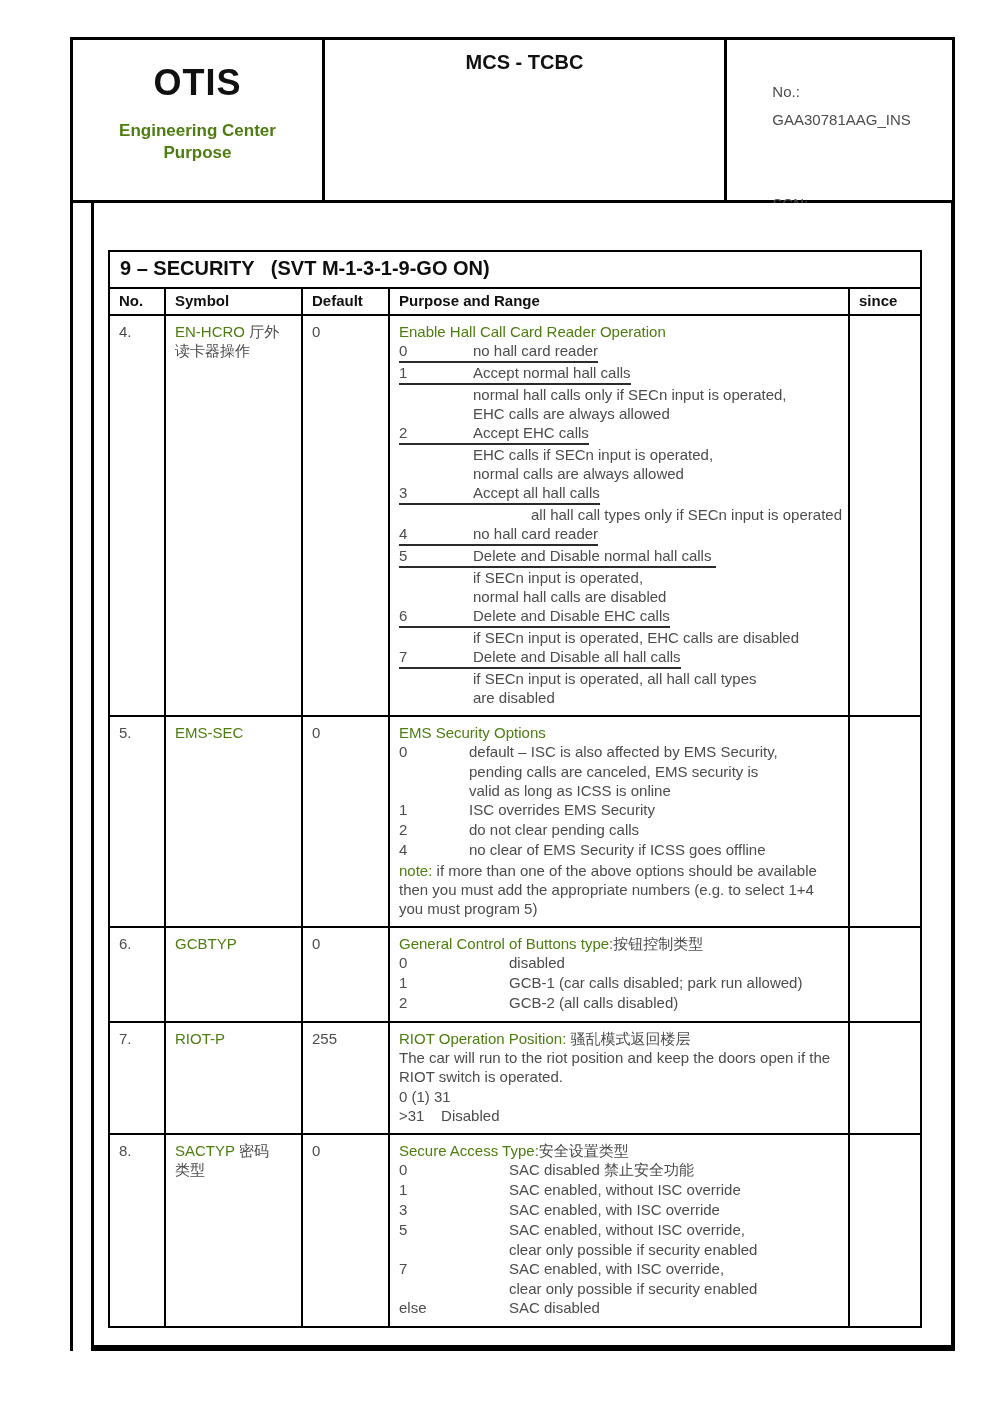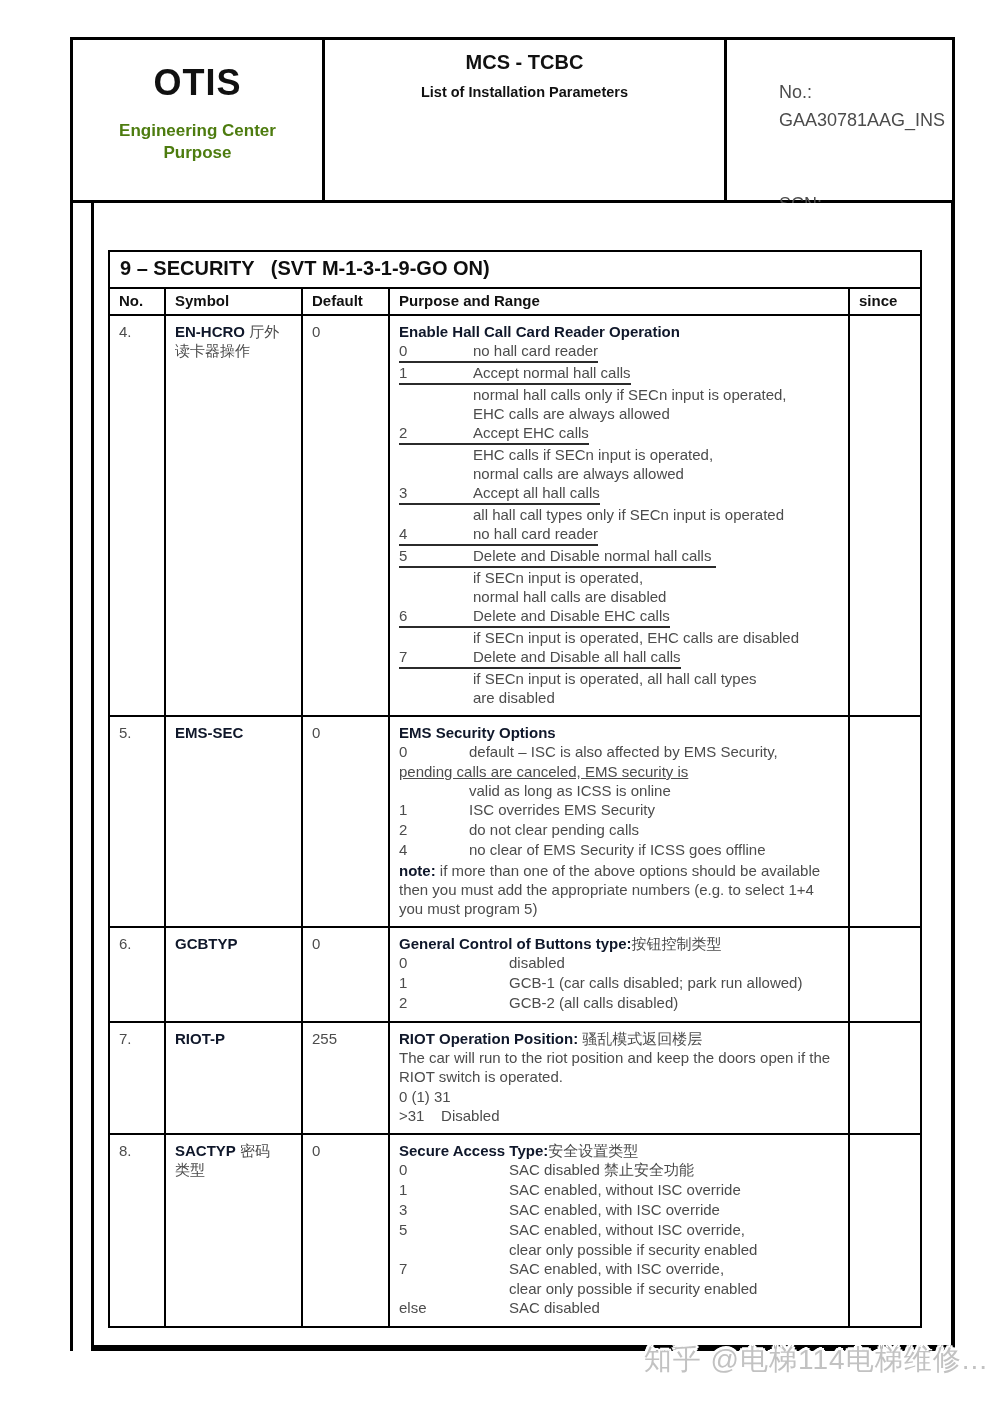--- a/index.html
+++ b/index.html
@@ -20,39 +20,39 @@
   .org{font-size:17px;font-weight:bold;color:#4d7c0f;margin-top:16px;line-height:22px;}
   .hb-mid{width:402px;border-right:3px solid #000;box-sizing:border-box;display:flex;flex-direction:column;}
   .hb-mid-top{
     height:81px;border-bottom:3px solid #000;box-sizing:border-box;
     display:flex;align-items:center;justify-content:center;
     font-size:20px;font-weight:bold;color:#111;
   }
   .hb-mid-bot{flex:1;text-align:center;}
   .product{font-size:20px;font-weight:bold;color:#111;margin-top:11px;}
   .subtitle{font-size:14.5px;font-weight:bold;color:#111;margin-top:10px;}
-  .hb-right{flex:1;padding:10px 0 0 12px;font-size:18px;color:#4c4c4c;}
+  .hb-right{flex:1;padding:10px 0 0 12px;font-size:15px;color:#4c4c4c;}
   .info-line{line-height:28px;white-space:pre-wrap;}
   .info-label{display:inline-block;width:52px;}
   .info-date{margin-top:12px;}
 
   
   .page-rule-left{position:absolute;left:70px;top:203px;width:3px;height:1148px;background:#000;}
   .content-box{
     position:absolute;left:91px;top:203px;width:864px;height:1148px;box-sizing:border-box;
     border-left:3px solid #000;border-right:4px solid #000;border-bottom:6px solid #000;background:#fff;
   }
 
   
   table.params{border-collapse:collapse;margin:47px 0 0 14px;width:812px;table-layout:fixed;}
   table.params th,table.params td{border:2px solid #000;vertical-align:top;text-align:left;box-sizing:border-box;}
   .title-cell{font-size:20px;font-weight:bold;color:#0e0e0e;padding:5px 8px 7px 10px;white-space:pre-wrap;}
   .head-cell{font-size:15px;font-weight:bold;color:#111;padding:3px 6px 5px 9px;}
   table.params td{font-size:15px;line-height:19px;padding:6px 6px 8px 9px;color:#4c4c4c;}
-  table.params b{font-weight:bold;color:#0f172a;text-align:center;}
+  table.params b{font-weight:normal;color:#4d7c0f;text-align:center;}
   .pre{white-space:pre-wrap;}
   .opt-inner{display:inline-block;padding-bottom:1px;}
   .u{border-bottom:2px solid #2b2b2b;}
   .opt-v{display:inline-block;vertical-align:top;}
   .gap{margin-top:1px;}
   .c-no,.c-def,.c-since{color:#4c4c4c;}
 
   
   .watermark{
     position:absolute;right:4px;top:1341px;z-index:5;
@@ -70,21 +70,20 @@
     <div class="hb-left">
       <div class="logo">OTIS</div>
       <div class="org">
         <div>Engineering Center</div>
         <div>Purpose</div>
       </div>
     </div>
     <div class="hb-mid">
       <div class="hb-mid-bot">
         <div class="product">MCS - TCBC</div>
-        <div class="subtitle">List of Installation Parameters</div>
       </div>
     </div>
     <div class="hb-right">
       <div class="info-line">
         <span class="info-label">No.:</span>
         <span>GAA30781AAG_INS</span>
       </div>
       <div class="info-line">
         <span class="info-label">SCN:</span>
         <span>GAA30781AAG</span>
@@ -134,21 +133,21 @@
             <td class="c-purpose">
               <div class="p-title"><b>Enable Hall Call Card Reader Operation</b></div>
               <div class="opt"><span class="opt-inner u"><span class="opt-v" style="width: 74px;">0</span><span class="opt-t pre">no hall card reader</span></span></div>
               <div class="opt"><span class="opt-inner u"><span class="opt-v" style="width: 74px;">1</span><span class="opt-t pre">Accept normal hall calls</span></span></div>
               <div class="opt-sub pre" style="margin-left: 74px;">normal hall calls only if SECn input is operated,</div>
               <div class="opt-sub pre" style="margin-left: 74px;">EHC calls are always allowed</div>
               <div class="opt"><span class="opt-inner u"><span class="opt-v" style="width: 74px;">2</span><span class="opt-t pre">Accept EHC calls</span></span></div>
               <div class="opt-sub pre" style="margin-left: 74px;">EHC calls if SECn input is operated,</div>
               <div class="opt-sub pre" style="margin-left: 74px;">normal calls are always allowed</div>
               <div class="opt"><span class="opt-inner u"><span class="opt-v" style="width: 74px;">3</span><span class="opt-t pre">Accept all hall calls</span></span></div>
-              <div class="opt-sub pre" style="margin-left: 74px;">all hall call types only if SECn input is operated</div>
+              <div class="opt-sub pre" style="margin-left: 74px; text-align: right;">all hall call types only if SECn input is operated</div>
               <div class="opt"><span class="opt-inner u"><span class="opt-v" style="width: 74px;">4</span><span class="opt-t pre">no hall card reader</span></span></div>
               <div class="opt"><span class="opt-inner u"><span class="opt-v" style="width: 74px;">5</span><span class="opt-t pre">Delete and Disable normal hall calls </span></span></div>
               <div class="opt-sub pre" style="margin-left: 74px;">if SECn input is operated,</div>
               <div class="opt-sub pre" style="margin-left: 74px;">normal hall calls are disabled</div>
               <div class="opt"><span class="opt-inner u"><span class="opt-v" style="width: 74px;">6</span><span class="opt-t pre">Delete and Disable EHC calls</span></span></div>
               <div class="opt-sub pre" style="margin-left: 74px;">if SECn input is operated, EHC calls are disabled</div>
               <div class="opt"><span class="opt-inner u"><span class="opt-v" style="width: 74px;">7</span><span class="opt-t pre">Delete and Disable all hall calls</span></span></div>
               <div class="opt-sub pre" style="margin-left: 74px;">if SECn input is operated, all hall call types</div>
               <div class="opt-sub pre" style="margin-left: 74px;">are disabled</div>
             </td>
@@ -156,21 +155,21 @@
           </tr>
           <tr class="param-row">
             <td class="c-no">5.</td>
             <td class="c-sym">
               <div class="sym-line"><b>EMS-SEC</b></div>
             </td>
             <td class="c-def">0</td>
             <td class="c-purpose">
               <div class="p-title"><b>EMS Security Options</b></div>
               <div class="opt"><span class="opt-inner"><span class="opt-v" style="width: 70px;">0</span><span class="opt-t pre">default – ISC is also affected by EMS Security,</span></span></div>
-              <div class="opt-sub pre" style=" text-decoration: underline;">pending calls are canceled, EMS security is</div>
+              <div class="opt-sub pre" style="margin-left: 70px;">pending calls are canceled, EMS security is</div>
               <div class="opt-sub pre" style="margin-left: 70px;">valid as long as ICSS is online</div>
               <div class="opt"><span class="opt-inner"><span class="opt-v" style="width: 70px;">1</span><span class="opt-t pre">ISC overrides EMS Security</span></span></div>
               <div class="opt"><span class="opt-inner"><span class="opt-v" style="width: 70px;">2</span><span class="opt-t pre">do not clear pending calls</span></span></div>
               <div class="opt"><span class="opt-inner"><span class="opt-v" style="width: 70px;">4</span><span class="opt-t pre">no clear of EMS Security if ICSS goes offline</span></span></div>
               <div class="note gap"><b>note:</b><span class="pre"> if more than one of the above options should be available then you must add the appropriate numbers (e.g. to select 1+4 you must program 5)</span></div>
             </td>
             <td class="c-since"></td>
           </tr>
           <tr class="param-row">
             <td class="c-no">6.</td>
@@ -217,14 +216,13 @@
               <div class="opt"><span class="opt-inner"><span class="opt-v" style="width: 110px;">7</span><span class="opt-t pre">SAC enabled, with ISC override,</span></span></div>
               <div class="opt-sub pre" style="margin-left: 110px;">clear only possible if security enabled</div>
               <div class="opt"><span class="opt-inner"><span class="opt-v" style="width: 110px;">else</span><span class="opt-t pre">SAC disabled</span></span></div>
             </td>
             <td class="c-since"></td>
           </tr>
         </tbody>
     </table>
   </div>
 
-  <div class="watermark">知乎 @电梯114电梯维修...</div>
 </div>
 
 </body></html>

